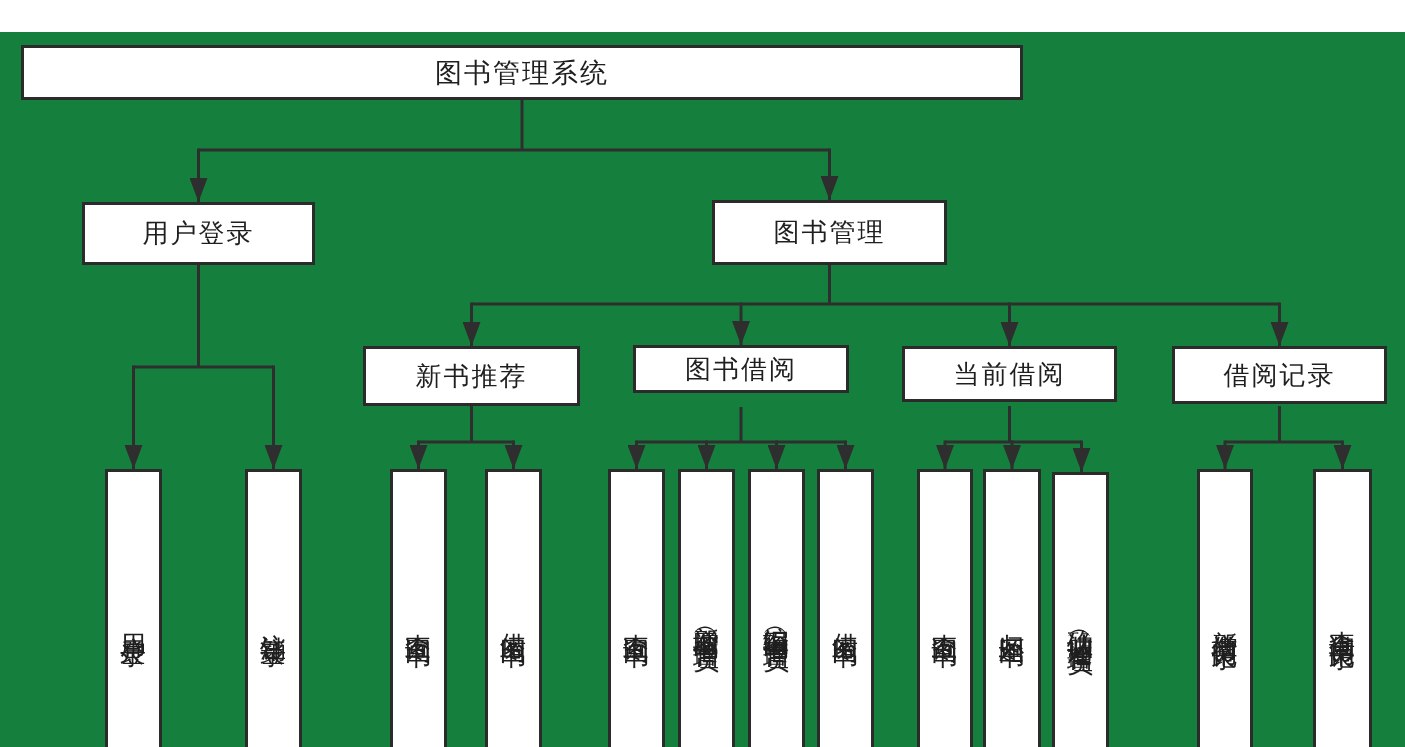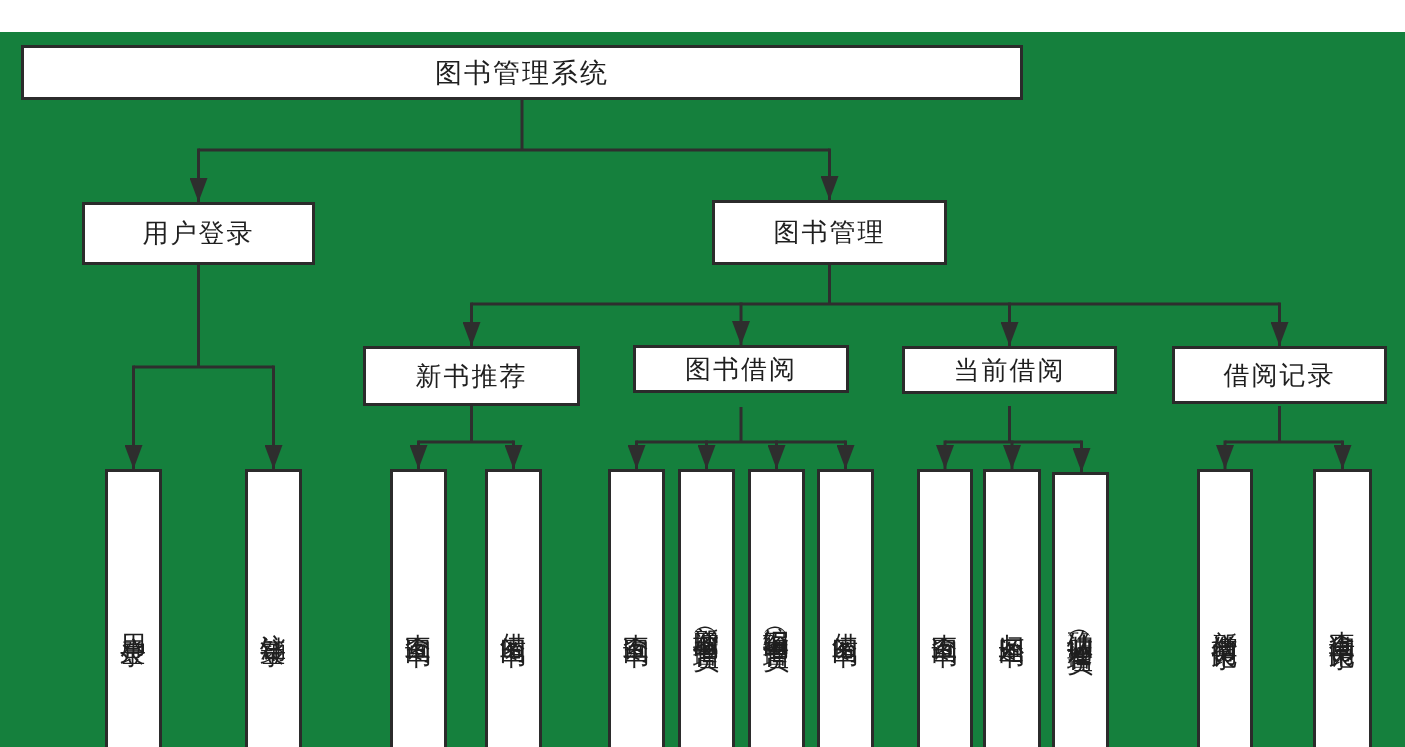--- a/index.html
+++ b/index.html
@@ -111,21 +111,21 @@
   <div class="box h" style="left:363px;top:314px;width:217px;height:60px">
     <span>新书推荐</span>
   </div>
 
   <div class="box h" style="left:712px;top:168px;width:235px;height:65px">
     <span>图书管理</span>
   </div>
   <div class="box h" style="left:633px;top:313px;width:216px;height:48px">
     <span>图书借阅</span>
   </div>
-  <div class="box h" style="left:902px;top:314px;width:215px;height:48px">
+  <div class="box h" style="left:902px;top:314px;width:215px;height:56px">
     <span>当前借阅</span>
   </div>
   <div class="box h" style="left:1172px;top:314px;width:215px;height:58px">
     <span>借阅记录</span>
   </div>
 
   <div class="box leaf" style="left:105px;width:57px">
     <span>用户登录</span>
   </div>
   <div class="box leaf" style="left:245px;width:57px">

